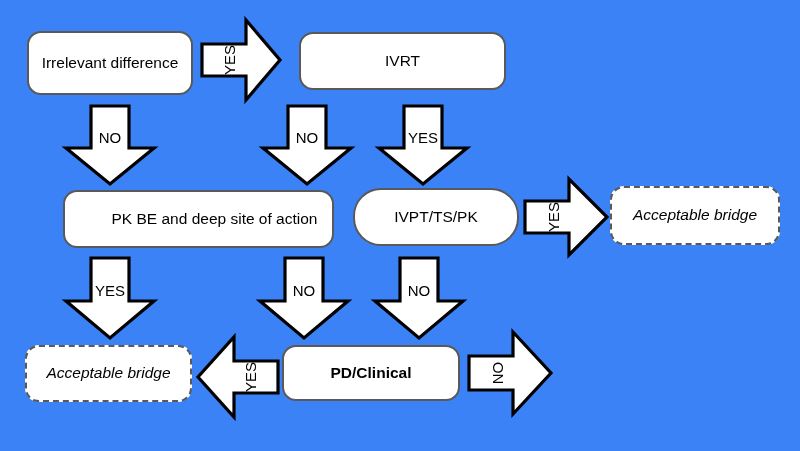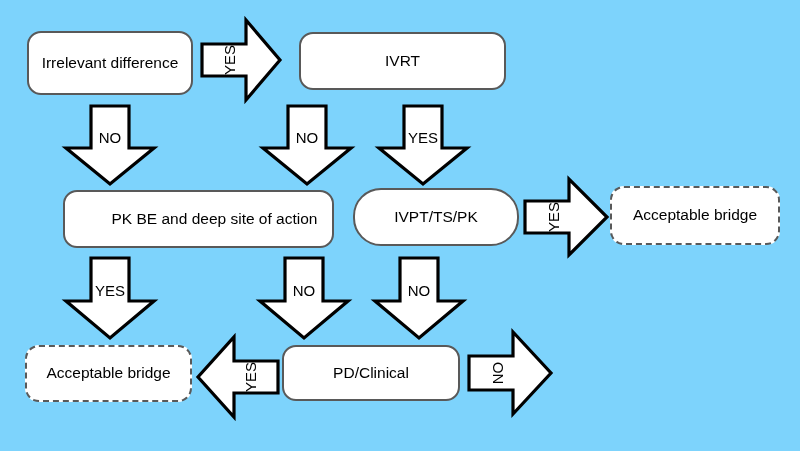--- a/index.html
+++ b/index.html
@@ -7,21 +7,21 @@
     padding: 0;
     background: #ffffff;
   }
   body {
     font-family: "Liberation Sans", sans-serif;
   }
   #canvas {
     position: relative;
     width: 800px;
     height: 451px;
-    background: #7dd3fc;
+    background: #3b82f6;
     overflow: hidden;
   }
   .node {
     position: absolute;
     box-sizing: border-box;
     display: flex;
     align-items: center;
     justify-content: center;
     text-align: center;
     color: #000000;
@@ -29,20 +29,21 @@
     line-height: 1.35;
     background: #ffffff;
     border-radius: 14px;
     padding: 2px 8px;
   }
   .node.solid {
     border: 2.5px solid #595959;
   }
   .node.dashed {
     border: 2.5px dashed #595959;
+    font-style: italic;
   }
   .node.dotted {
     border: 2.5px dotted #404040;
   }
   .arrow {
     position: absolute;
   }
   .arrow svg {
     display: block;
     overflow: visible;
@@ -147,21 +148,21 @@
     <span>Acceptable bridge</span>
   </div>
 
   <div class="arrow" style="left:196px; top:335px; width:84px; height:84px;">
     <svg width="84" height="84" viewBox="0 0 84 84" aria-hidden="true">
       <path d="M82 26 L38 26 L38 2 L2 42 L38 82 L38 58 L82 58 Z" fill="#ffffff" stroke="#000000" stroke-width="3.2" stroke-linejoin="miter"></path>
     </svg>
     <span class="arrow-label rot" style="left:54px; top:42px;">YES</span>
   </div>
 
-  <div class="node solid" style="left:282px; top:345px; width:178px; height:56px;">
+  <div class="node solid" style="left:282px; top:345px; width:178px; height:56px;font-weight:bold;">
     <span>PD/Clinical</span>
   </div>
 
   <div class="arrow" style="left:467px; top:330px; width:86px; height:86px;">
     <svg width="86" height="86" viewBox="0 0 86 86" aria-hidden="true">
       <path d="M2 26 L46 26 L46 2 L84 43 L46 84 L46 60 L2 60 Z" fill="#ffffff" stroke="#000000" stroke-width="3.2" stroke-linejoin="miter"></path>
     </svg>
     <span class="arrow-label rot" style="left:30px; top:43px;">NO</span>
   </div>
 

